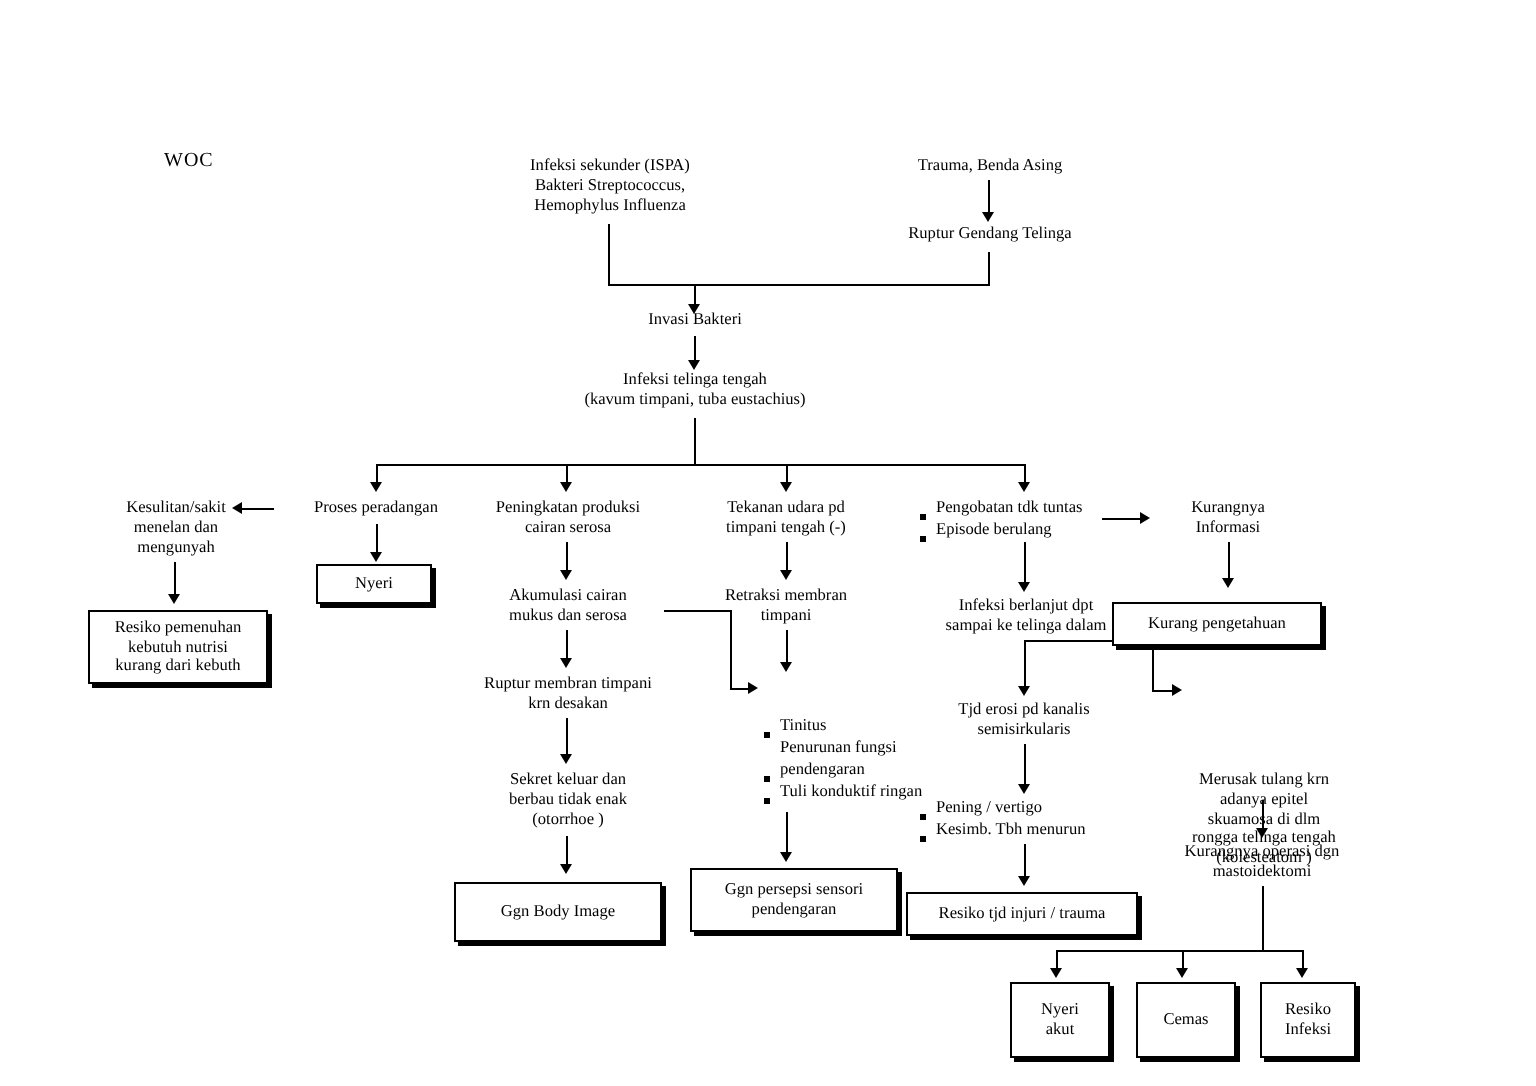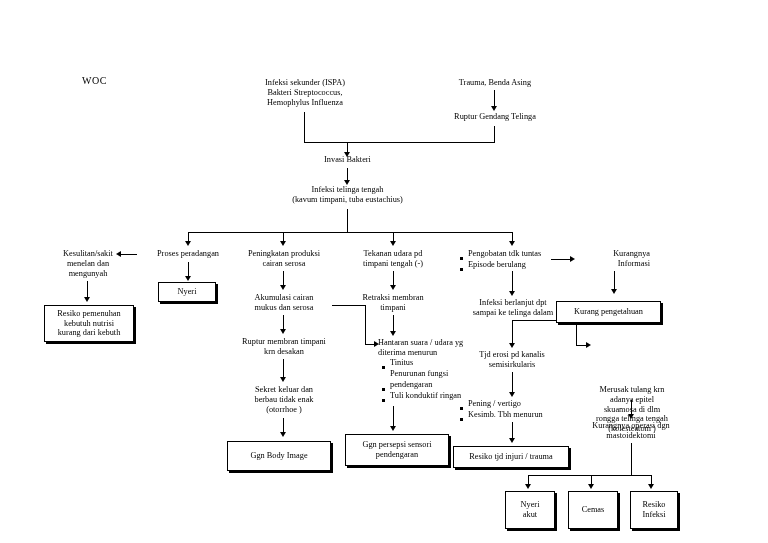--- a/index.html
+++ b/index.html
@@ -136,22 +136,20 @@
 
   <div class="vline" style="left:393px;top:271px;height:16px;"></div>
   <div class="arrow-d" style="left:390px;top:285px;"></div>
 
   <div class="node" style="left:348px;top:293px;width:90px;">Retraksi membran
 timpani</div>
 
   <div class="vline" style="left:393px;top:315px;height:18px;"></div>
   <div class="arrow-d" style="left:390px;top:331px;"></div>
 
-  <div class="node left" style="left:378px;top:338px;width:115px;">Hantaran suara / udara yg
-diterima menurun</div>
 
   <div class="blist" style="left:382px;top:358px;width:108px;">
     <div class="bi">
       <span class="bul">
           <i></i>
         </span>
       <span class="btx">Tinitus</span>
     </div>
     <div class="bi">
       <span class="bul">
@@ -185,21 +183,21 @@
       <span class="bul">
           <i></i>
         </span>
       <span class="btx">Episode berulang</span>
     </div>
   </div>
 
   <div class="hline" style="left:551px;top:258.5px;width:21px;"></div>
   <div class="arrow-r" style="left:570px;top:255.5px;"></div>
 
-  <div class="node" style="left:578px;top:249px;width:72px;text-align:right;">Kurangnya
+  <div class="node" style="left:578px;top:249px;width:72px;">Kurangnya
 Informasi</div>
 
   <div class="vline" style="left:512px;top:271px;height:22px;"></div>
   <div class="arrow-d" style="left:509px;top:291px;"></div>
 
   <div class="node" style="left:458px;top:298px;width:110px;">Infeksi berlanjut dpt
 sampai ke telinga dalam</div>
 
   <div class="vline" style="left:512px;top:320px;height:25px;"></div>
   <div class="hline" style="left:512px;top:320px;width:65px;"></div>

